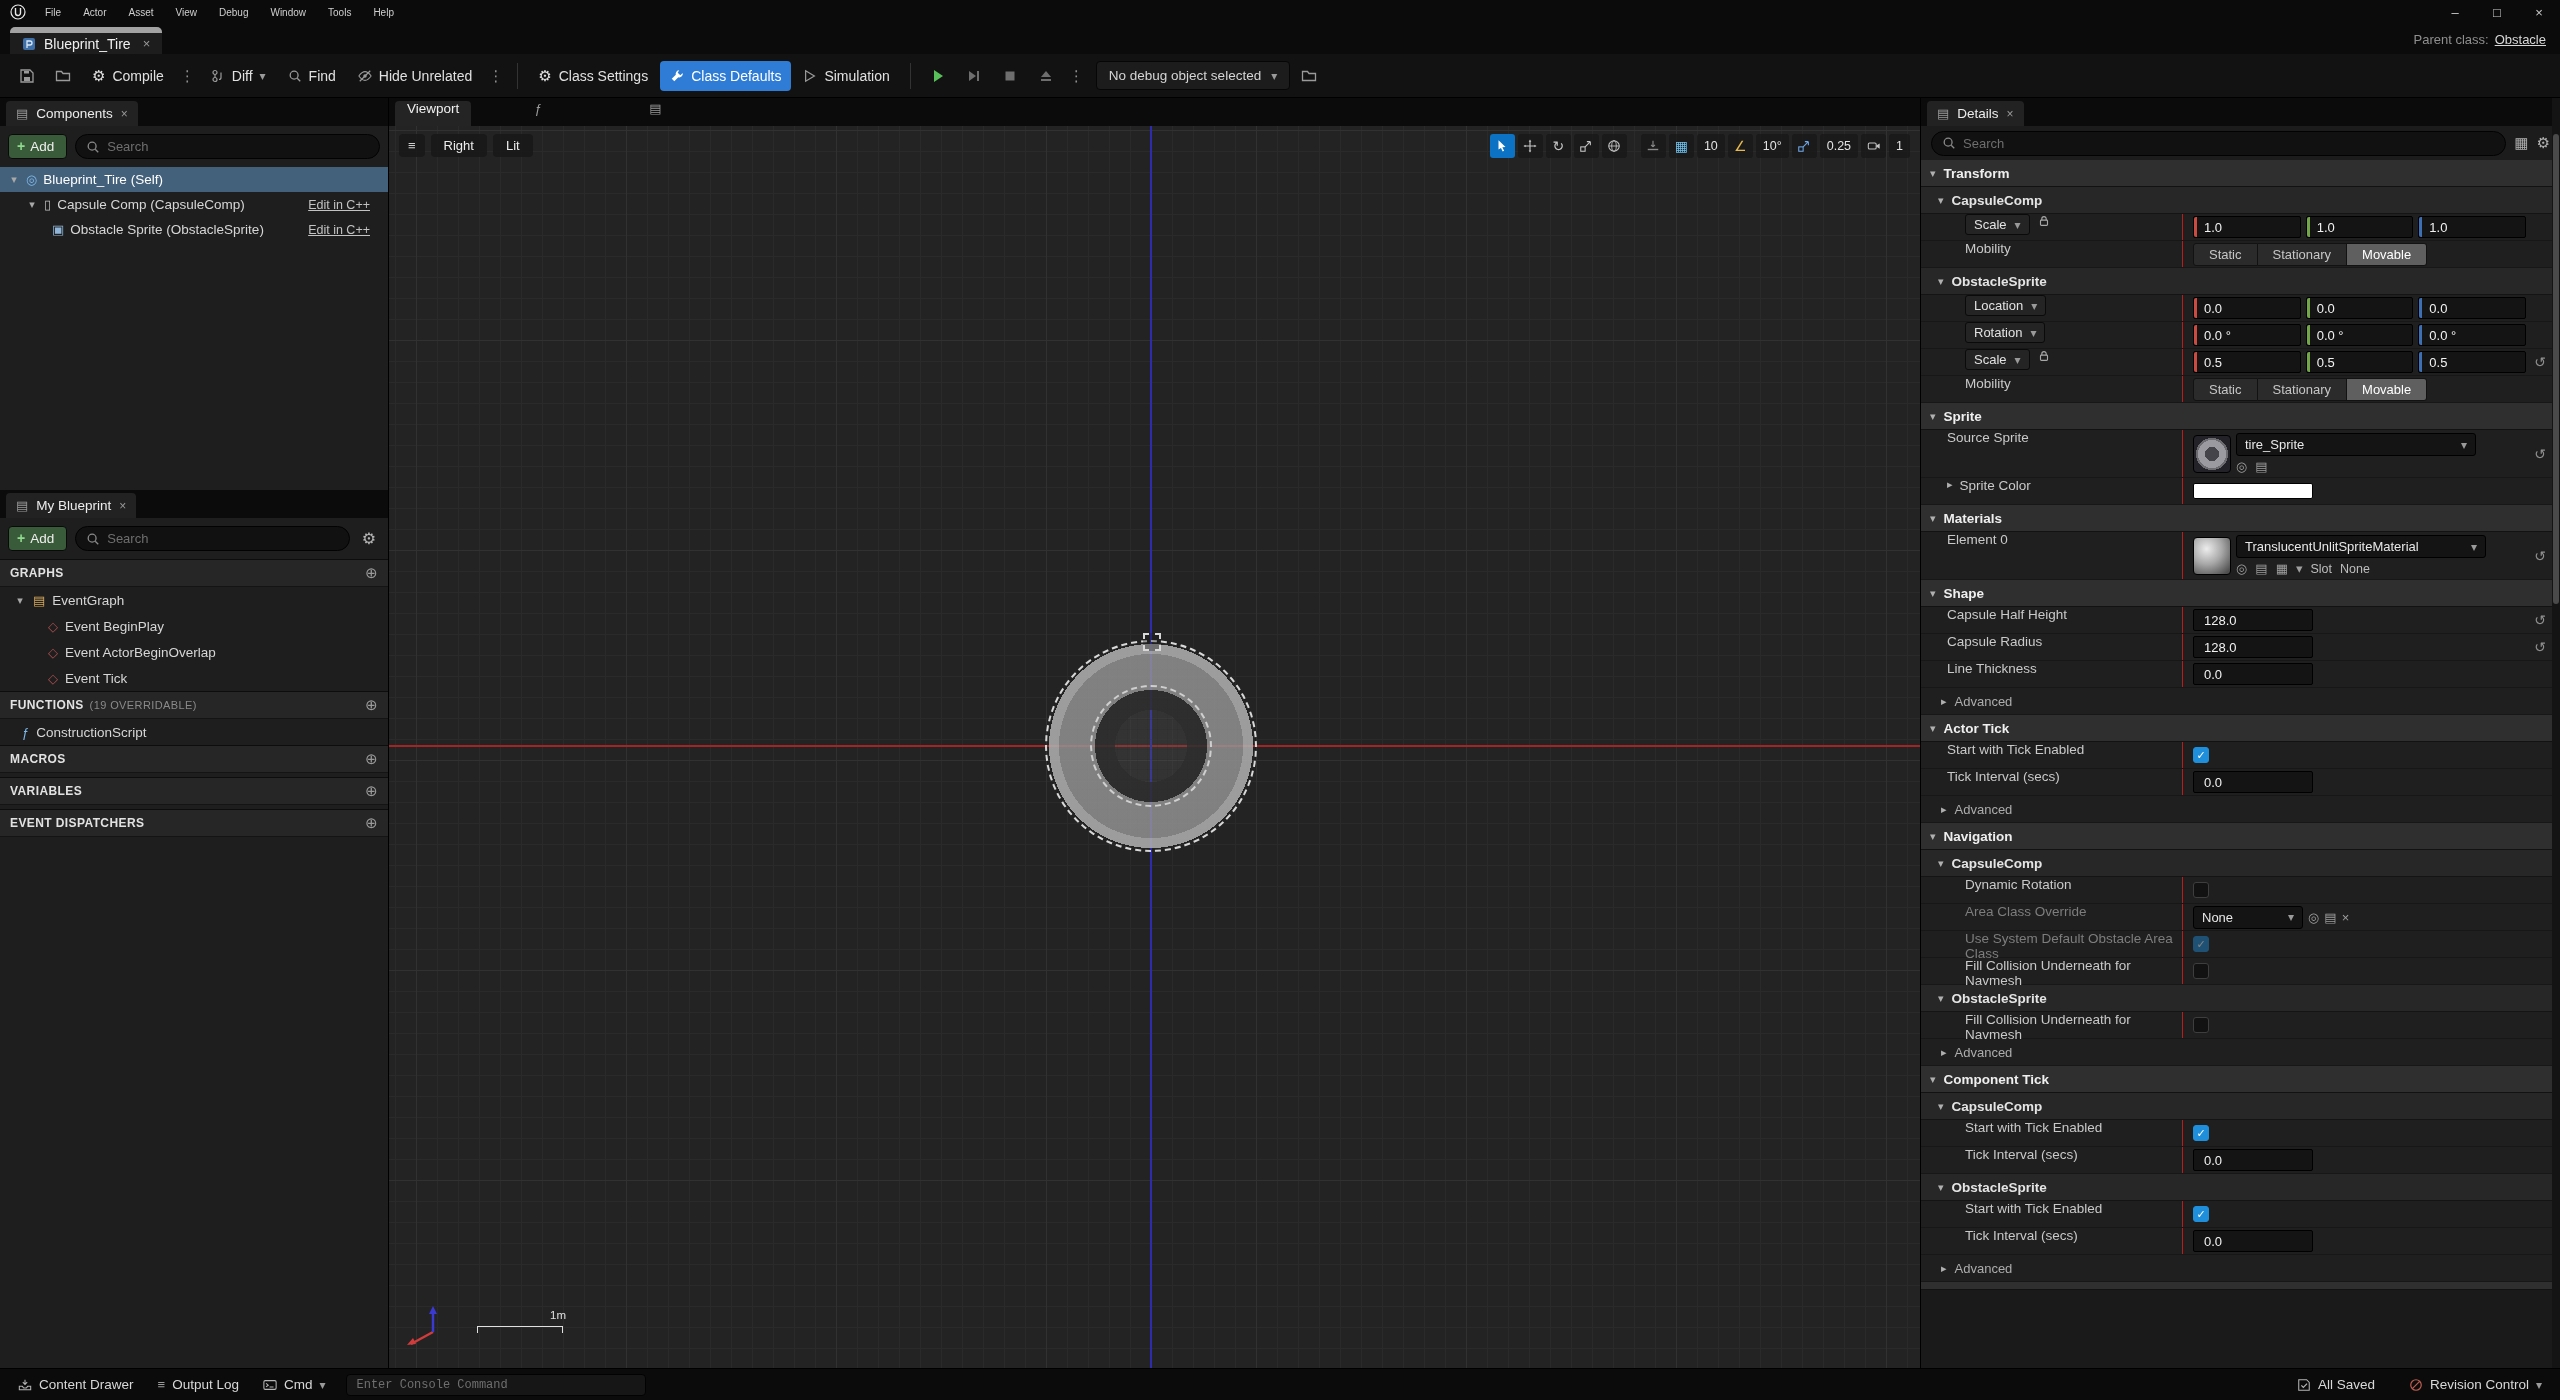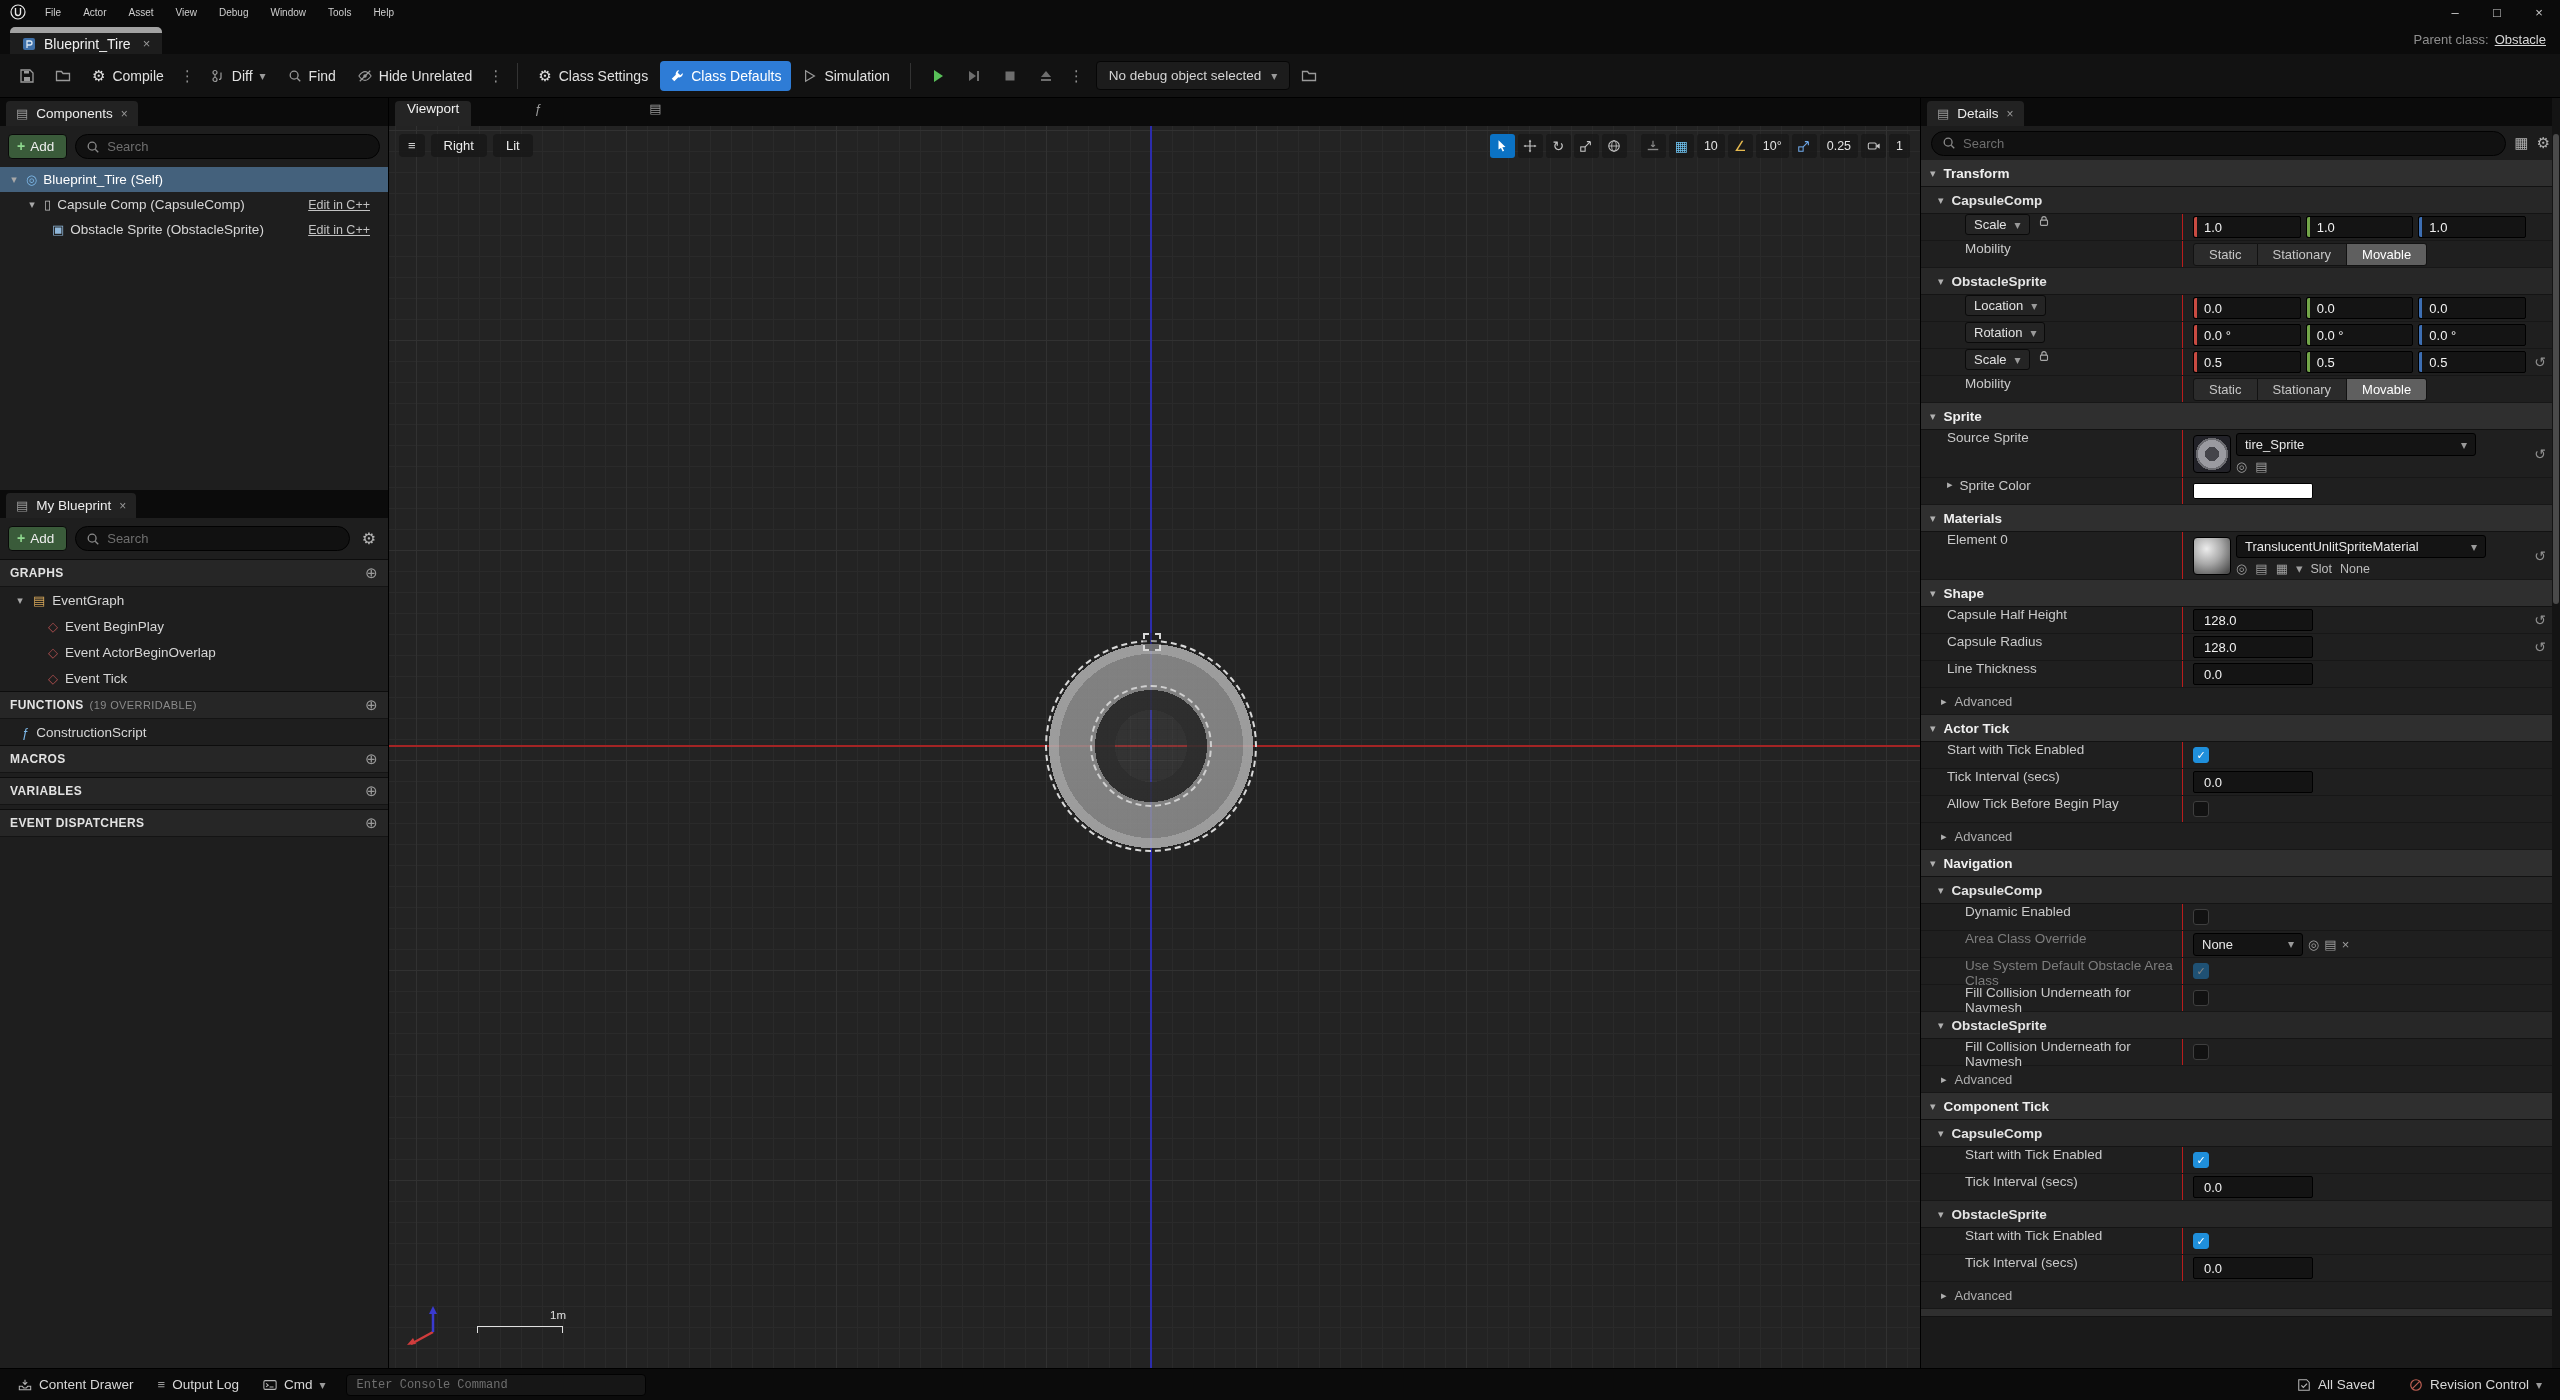--- a/index.html
+++ b/index.html
@@ -757,44 +757,36 @@
         <div class="drow">
           <div class="dlabel ind1">
               <span>Tick Interval (secs)</span>
             </div>
           <div class="dval">
               <div class="nf plain">
                 <span>0.0</span>
               </div>
             </div>
         </div>
-        <div class="drow">
-          <div class="dlabel ind1">
-              <span>Allow Tick Before Begin Play</span>
-            </div>
-          <div class="dval">
-              <div class="cb"></div>
-            </div>
-        </div>
         <div class="advrow">
           <span class="hcaret">▸</span>
           <span>Advanced</span>
         </div>
 
         <div class="dhdr">
           <span class="hcaret">▾</span>
           <span>Navigation</span>
         </div>
         <div class="dsub">
           <span class="hcaret">▾</span>
           <span>CapsuleComp</span>
         </div>
         <div class="drow">
           <div class="dlabel ind2">
-              <span>Dynamic Enabled</span>
+              <span>Dynamic Rotation</span>
             </div>
           <div class="dval">
               <div class="cb"></div>
             </div>
         </div>
         <div class="drow">
           <div class="dlabel ind2">
               <span class="dim">Area Class Override</span>
             </div>
           <div class="dval">

